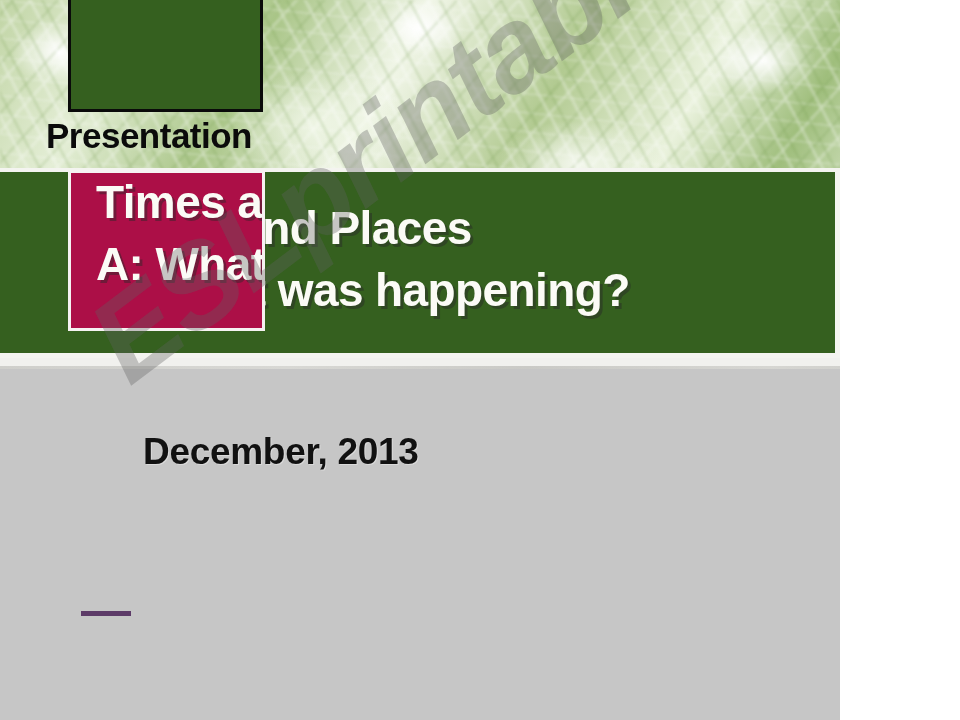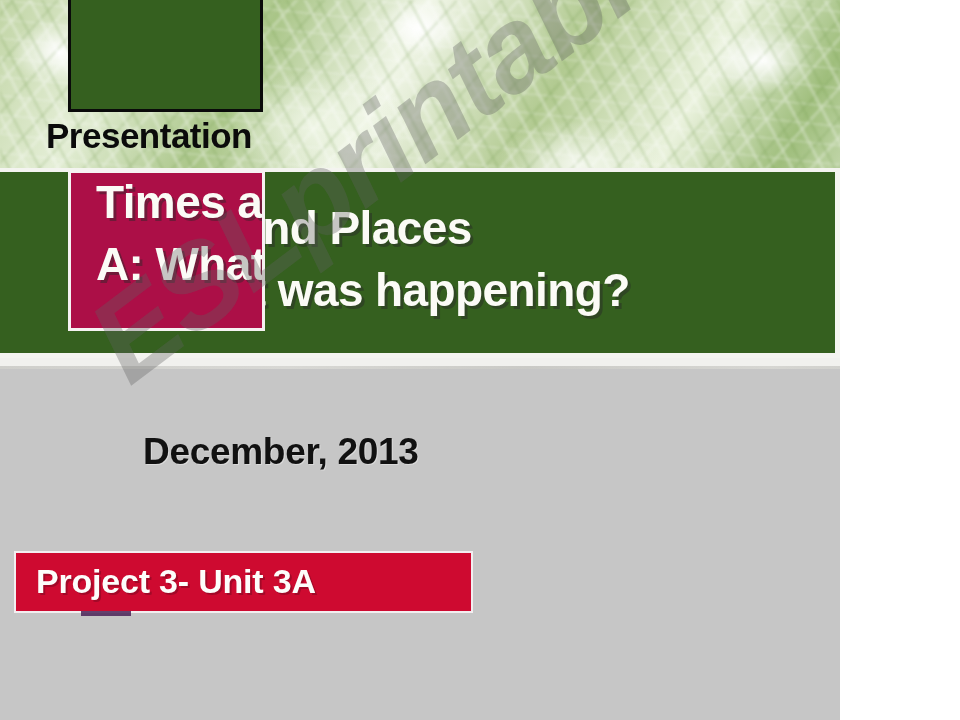--- a/index.html
+++ b/index.html
@@ -293,22 +293,19 @@
     <div id="crimson-text">
       <span>Times and Places</span>
       <span>A: What was happening?</span>
     </div>
   </div>
 
   <div id="body-region"></div>
 
   <div id="date-text">December, 2013</div>
 
-  <div id="project-banner">
-    <div id="project-banner-label">Project 3- Unit 3A</div>
-  </div>
   <div id="banner-underline-artifact"></div>
 
   <div id="watermark">
     <div id="watermark-text">ESLprintables.com</div>
   </div>
 
 </div>
 
 </body></html>

